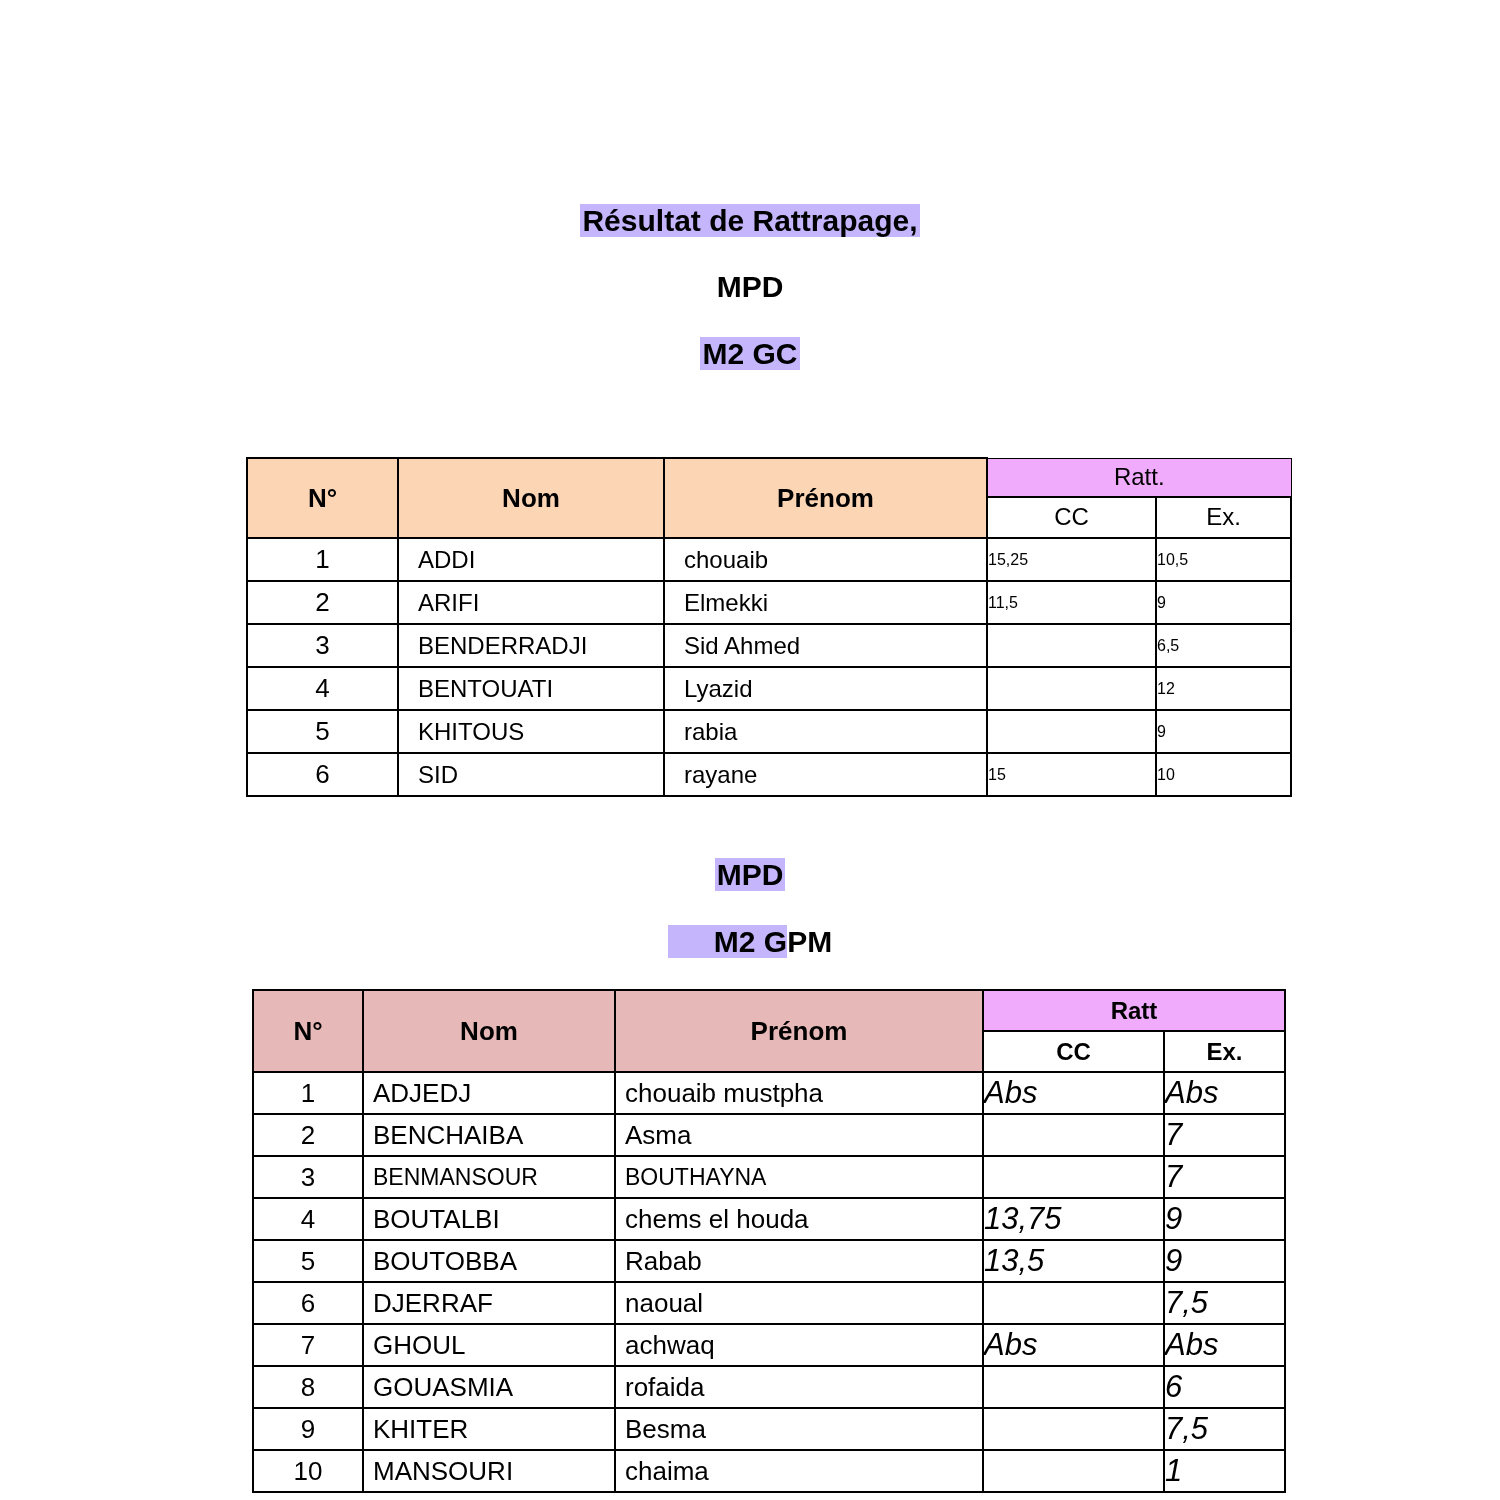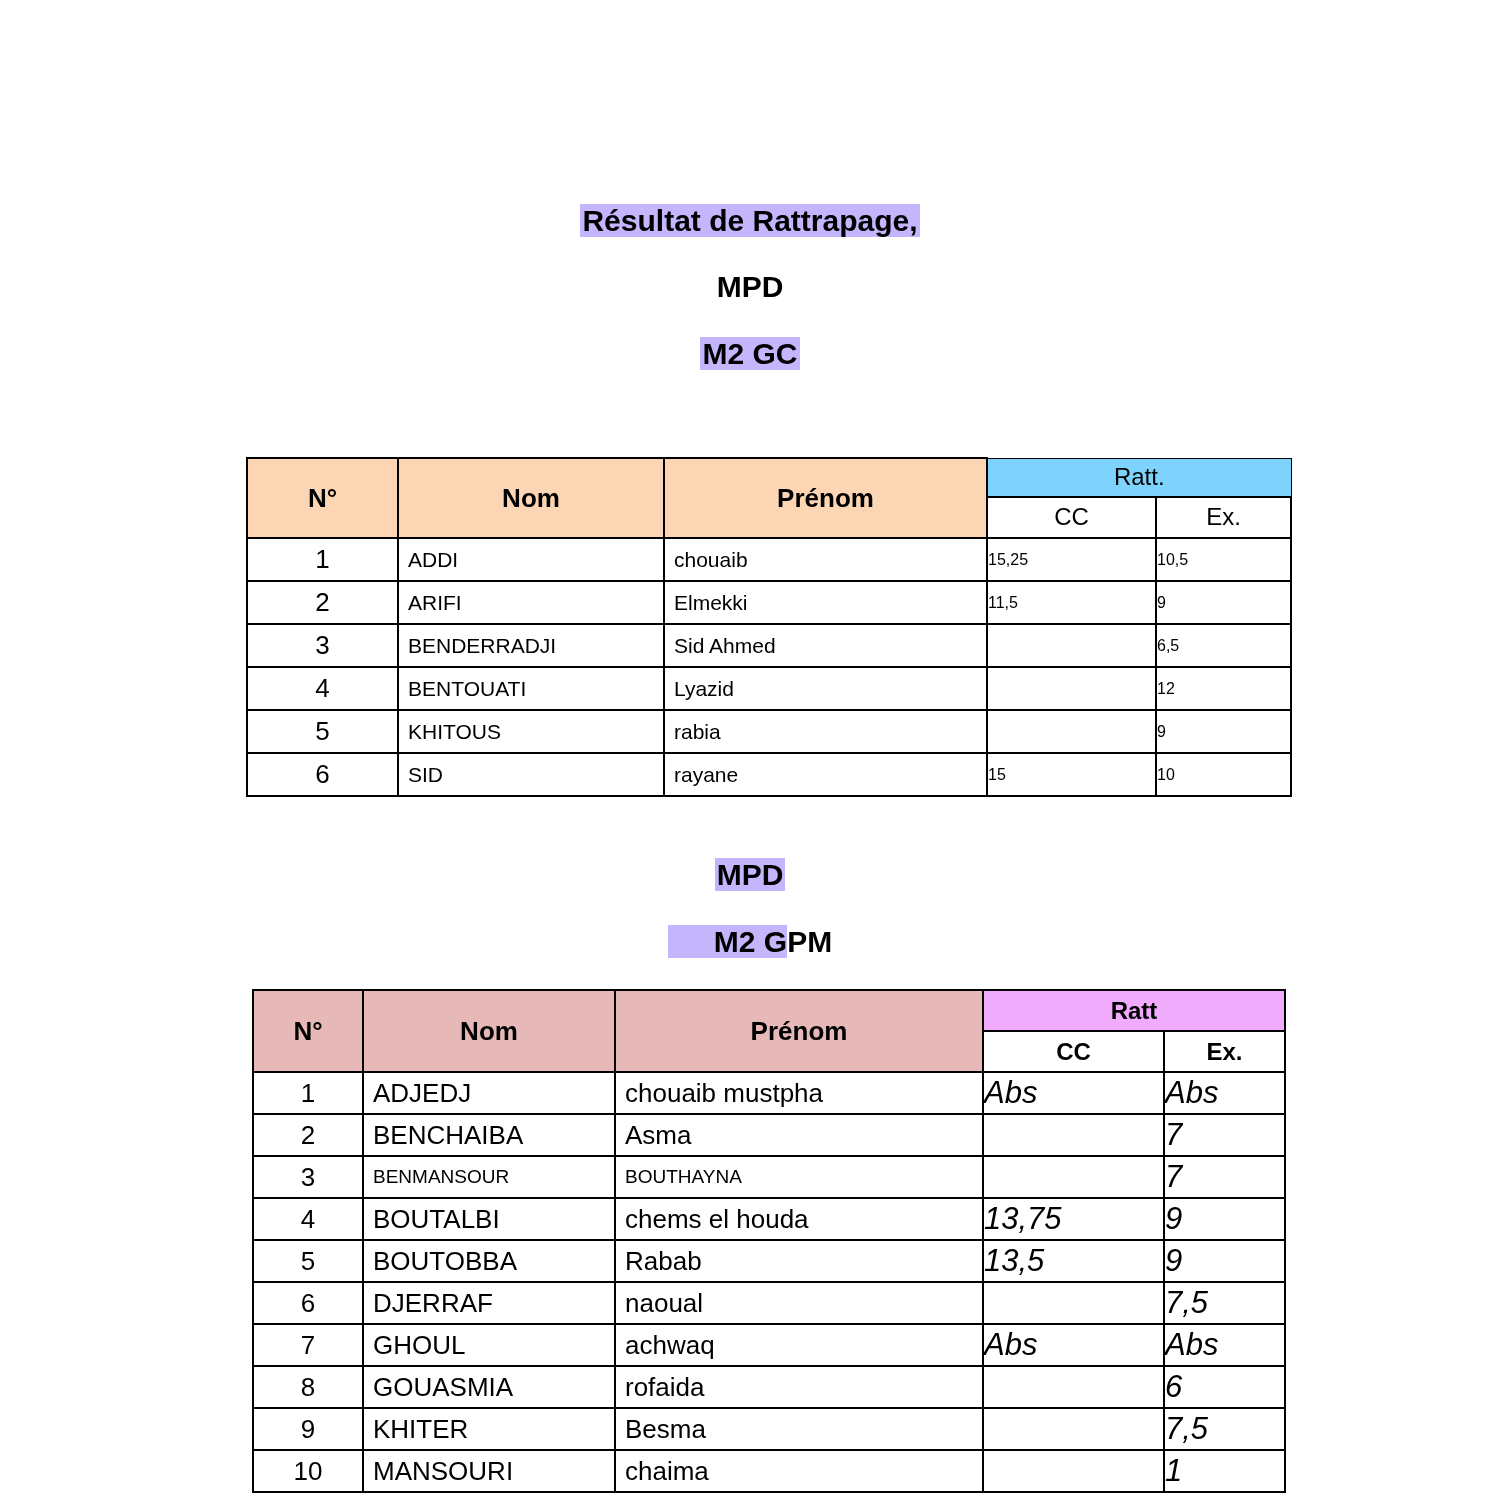--- a/index.html
+++ b/index.html
@@ -6,35 +6,35 @@
   body { width: 1500px; height: 1500px; position: relative; overflow: hidden;
          font-family: "Liberation Sans", "DejaVu Sans", sans-serif; color: #000; }
   .title { position: absolute; left: 0; width: 1500px; text-align: center;
            font-weight: bold; font-size: 30px; line-height: 40px; }
   .hl { background: #c4b5fd; padding: 0 2px; }
   table { position: absolute; border-collapse: collapse; table-layout: fixed; }
   td, th { border: 2px solid #000; padding: 0; overflow: hidden; white-space: nowrap; }
   
   #t1 { left: 246px; top: 457px; width: 1044px; }
   #t1 th.main { background: #fcd5b4; font-size: 26px; font-weight: bold; height: 78px; }
-  #t1 th.grp { background: #7dd3fc; font-weight: normal; font-size: 24px; height: 36px; border-width: 1.5px; }
+  #t1 th.grp { background: #f0abfc; font-weight: normal; font-size: 24px; height: 36px; border-width: 1.5px; }
   #t1 th.sub { background: #fff; font-weight: normal; font-size: 24px; height: 38px; }
   #t1 td { height: 41px; font-size: 22px; }
   #t1 td.num { text-align: center; font-size: 26px; }
-  #t1 td.txt { padding-left: 9px; font-size: 21px; margin-left: 24px; }
+  #t1 td.txt { padding-left: 19px; font-size: 24px; margin-left: 24px; }
   #t1 td.val { font-size: 16px; }
   
   #t2 { left: 252px; top: 989px; width: 1032px; }
   #t2 th.main { background: #e6b8b7; font-size: 26px; font-weight: bold; height: 80px; }
   #t2 th.grp { background: #f0abfc; font-weight: bold; font-size: 24px; height: 38px; }
   #t2 th.sub { background: #fff; font-weight: bold; font-size: 24px; height: 38px; }
   #t2 td { height: 40px; }
   #t2 td.num { text-align: center; font-size: 26px; }
   #t2 td.txt { padding-left: 9px; font-size: 26px; }
-  #t2 td.txt.small { font-size: 19px; }
+  #t2 td.txt.small { font-size: 23px; }
   #t2 td.val { text-align: left; font-size: 31px; font-style: italic; }
 </style>
 </head>
 <body>
 
 <div class="title" style="top:201px;">
   <span class="hl">Résultat de Rattrapage,</span>
 </div>
 <div class="title" style="top:267px;">
   <span>MPD</span>

